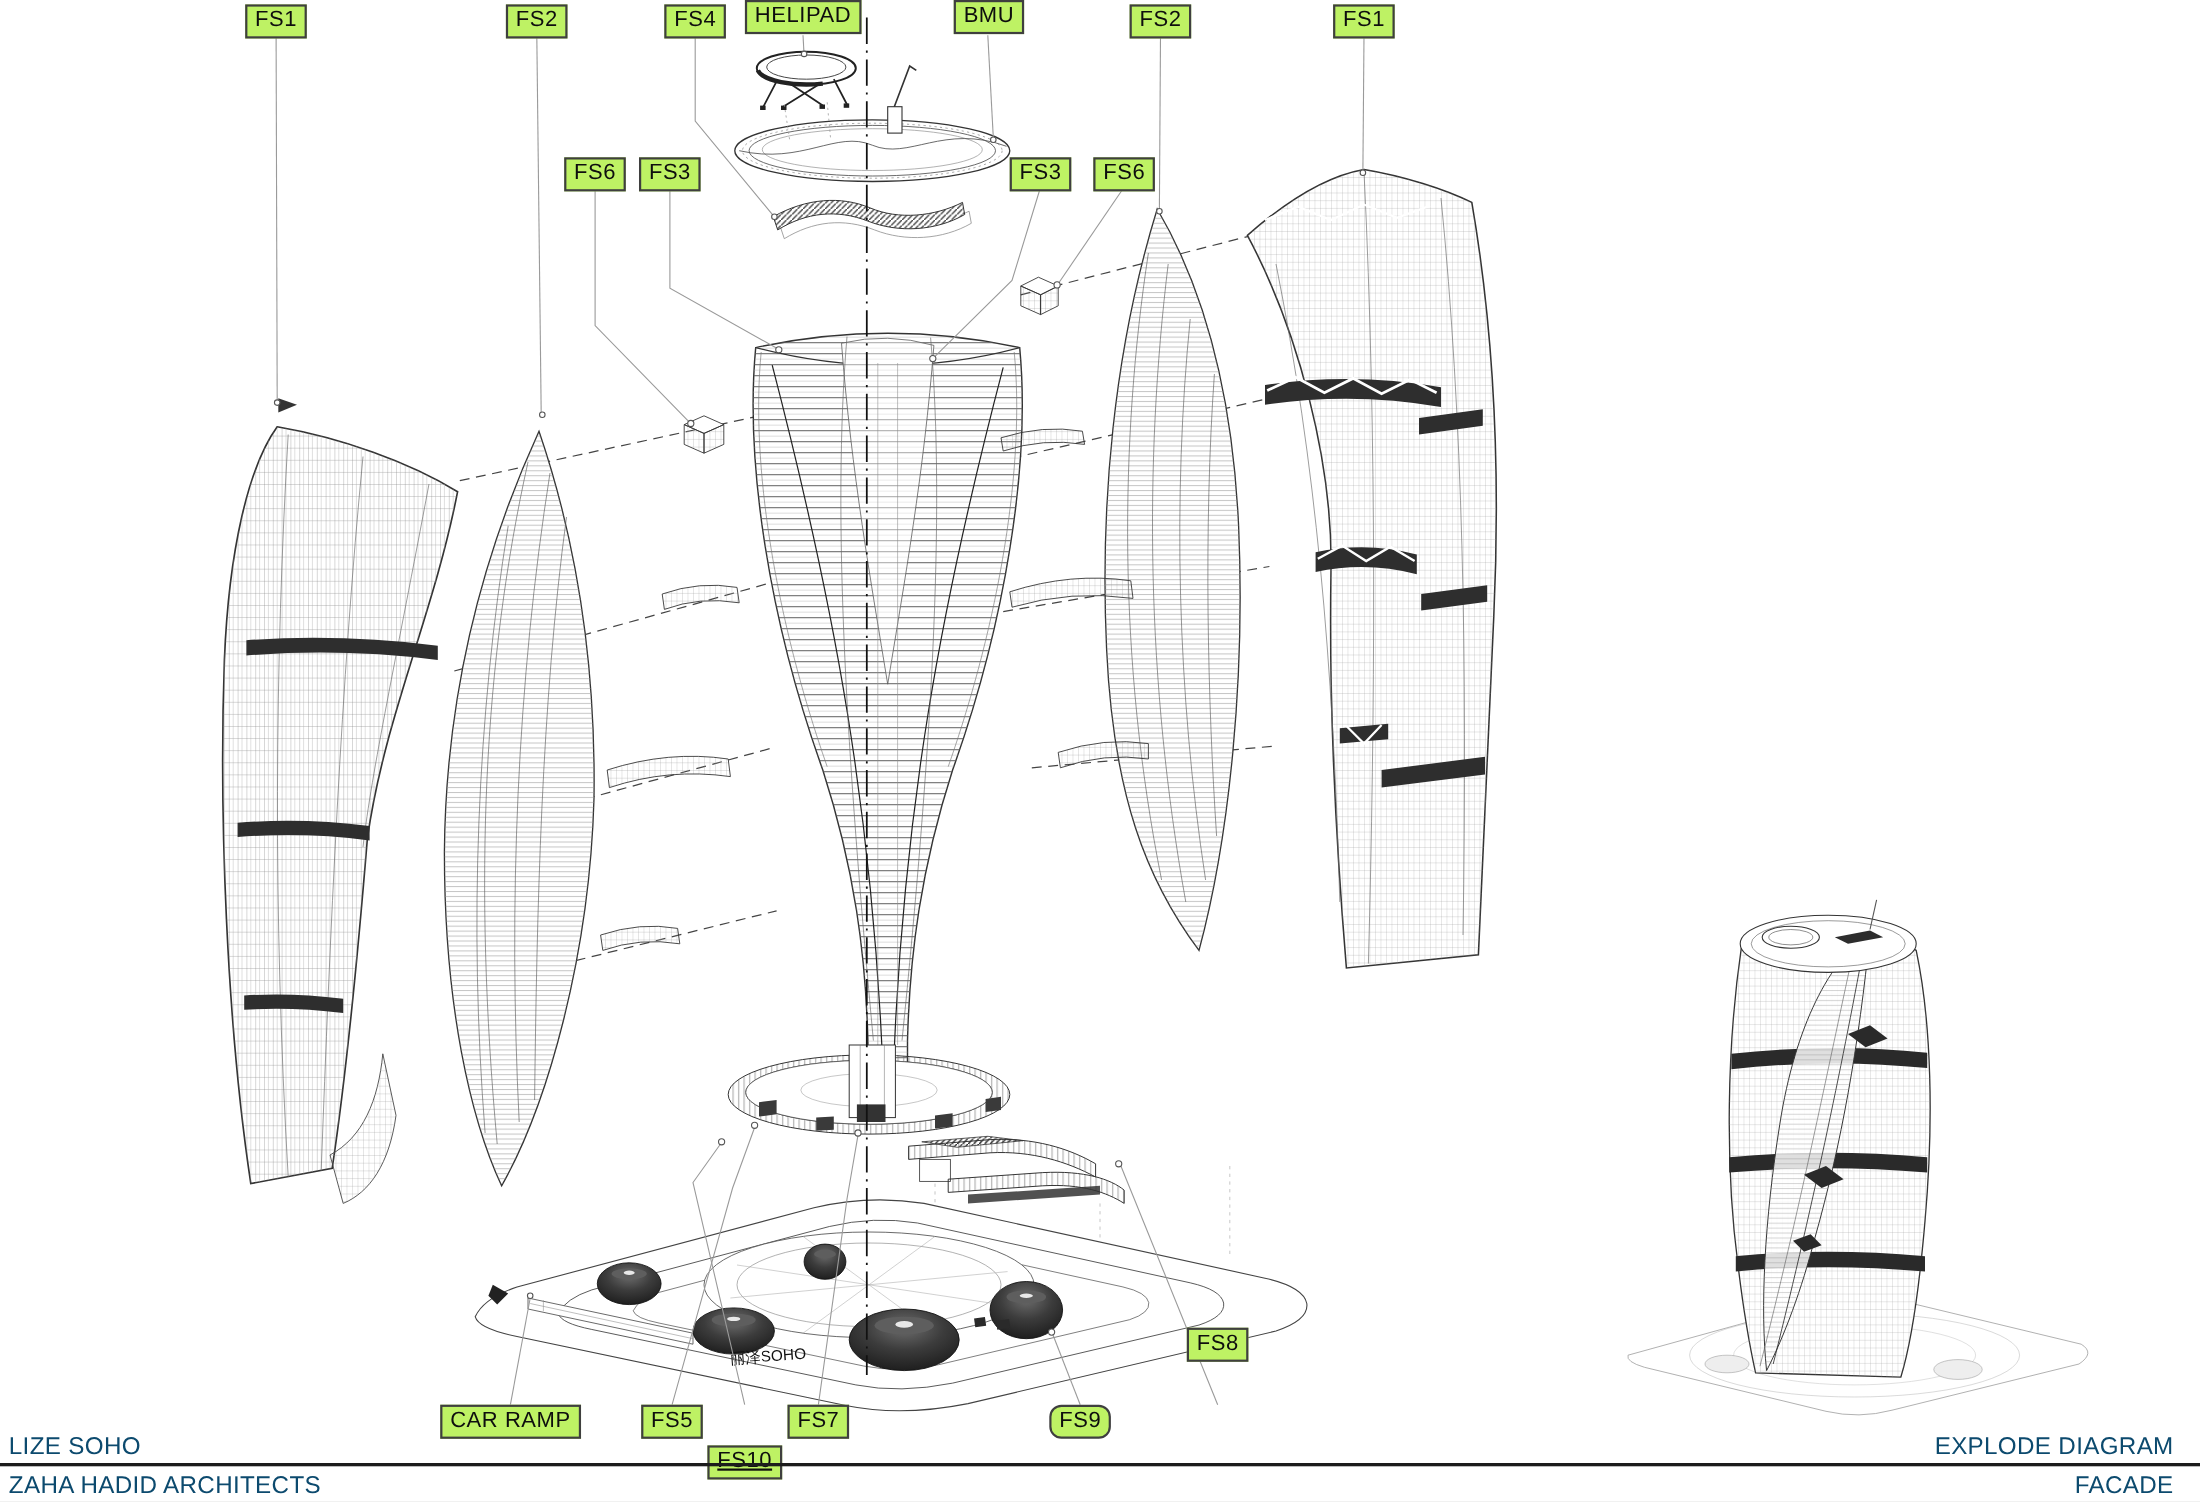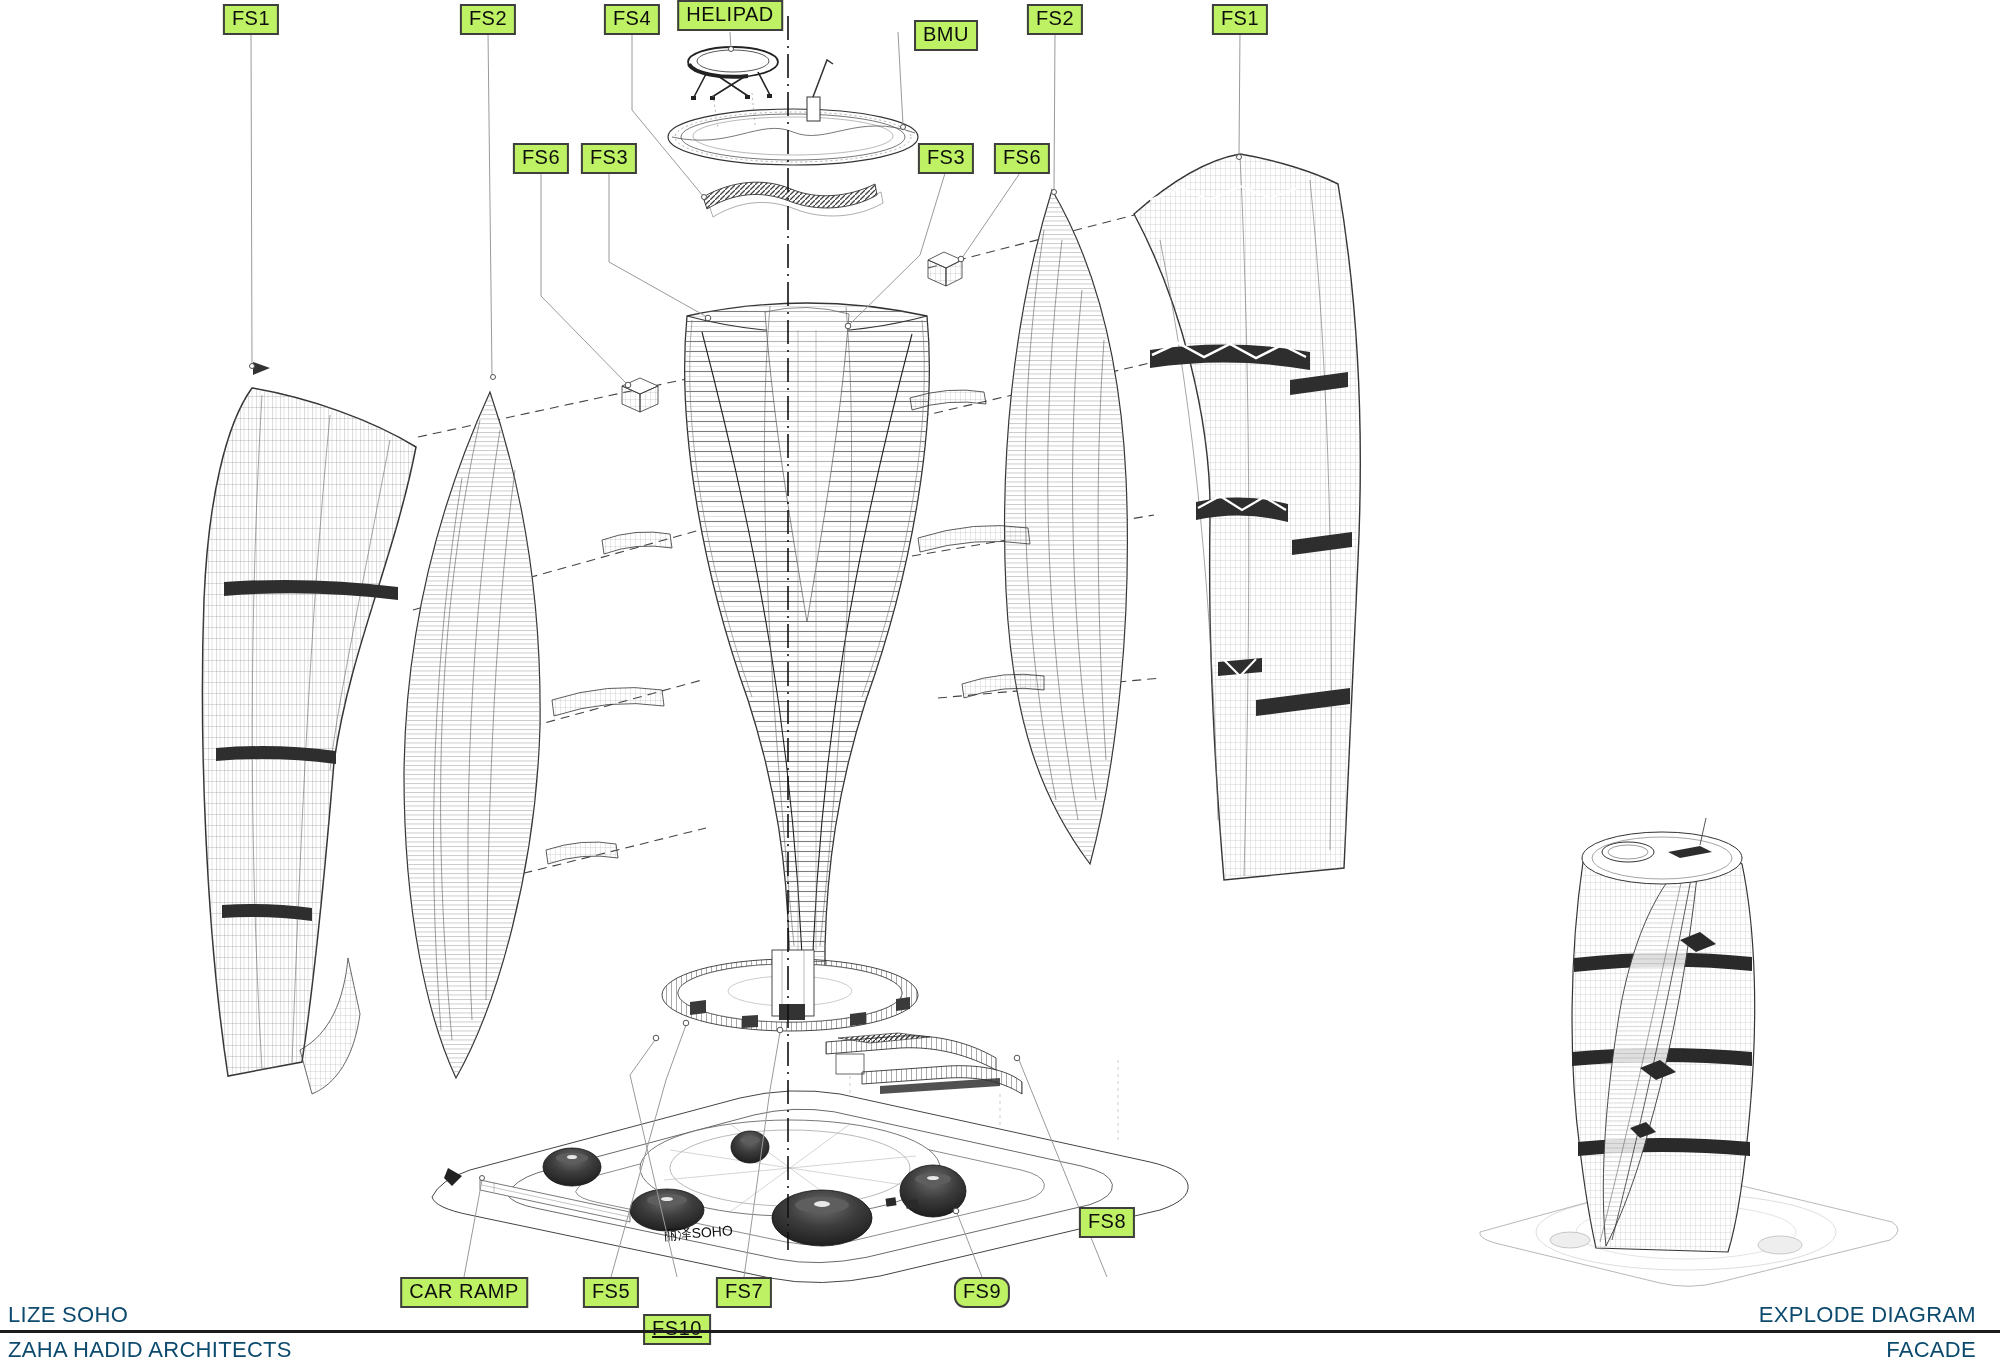--- a/index.html
+++ b/index.html
@@ -301,21 +301,21 @@
 
   <g>
     <line x1="788" y1="16" x2="788" y2="1250" stroke="#111" stroke-width="1.6" stroke-dasharray="24,6,2,6"></line>
   </g>
 </svg>
 
 <div class="callout" style="left:251px;top:4px;">FS1</div>
 <div class="callout" style="left:488px;top:4px;">FS2</div>
 <div class="callout" style="left:632px;top:4px;">FS4</div>
 <div class="callout" style="left:730px;top:0;">HELIPAD</div>
-<div class="callout" style="left:899px;top:20px;margin-left:47px;">BMU</div>
+<div class="callout" style="left:899px;top:0;">BMU</div>
 <div class="callout" style="left:1055px;top:4px;">FS2</div>
 <div class="callout" style="left:1240px;top:4px;">FS1</div>
 
 <div class="callout" style="left:541px;top:143px;">FS6</div>
 <div class="callout" style="left:609px;top:143px;">FS3</div>
 <div class="callout" style="left:946px;top:143px;">FS3</div>
 <div class="callout" style="left:1022px;top:143px;">FS6</div>
 
 <div class="callout" style="left:464px;top:1277px;">CAR RAMP</div>
 <div class="callout" style="left:611px;top:1277px;">FS5</div>

